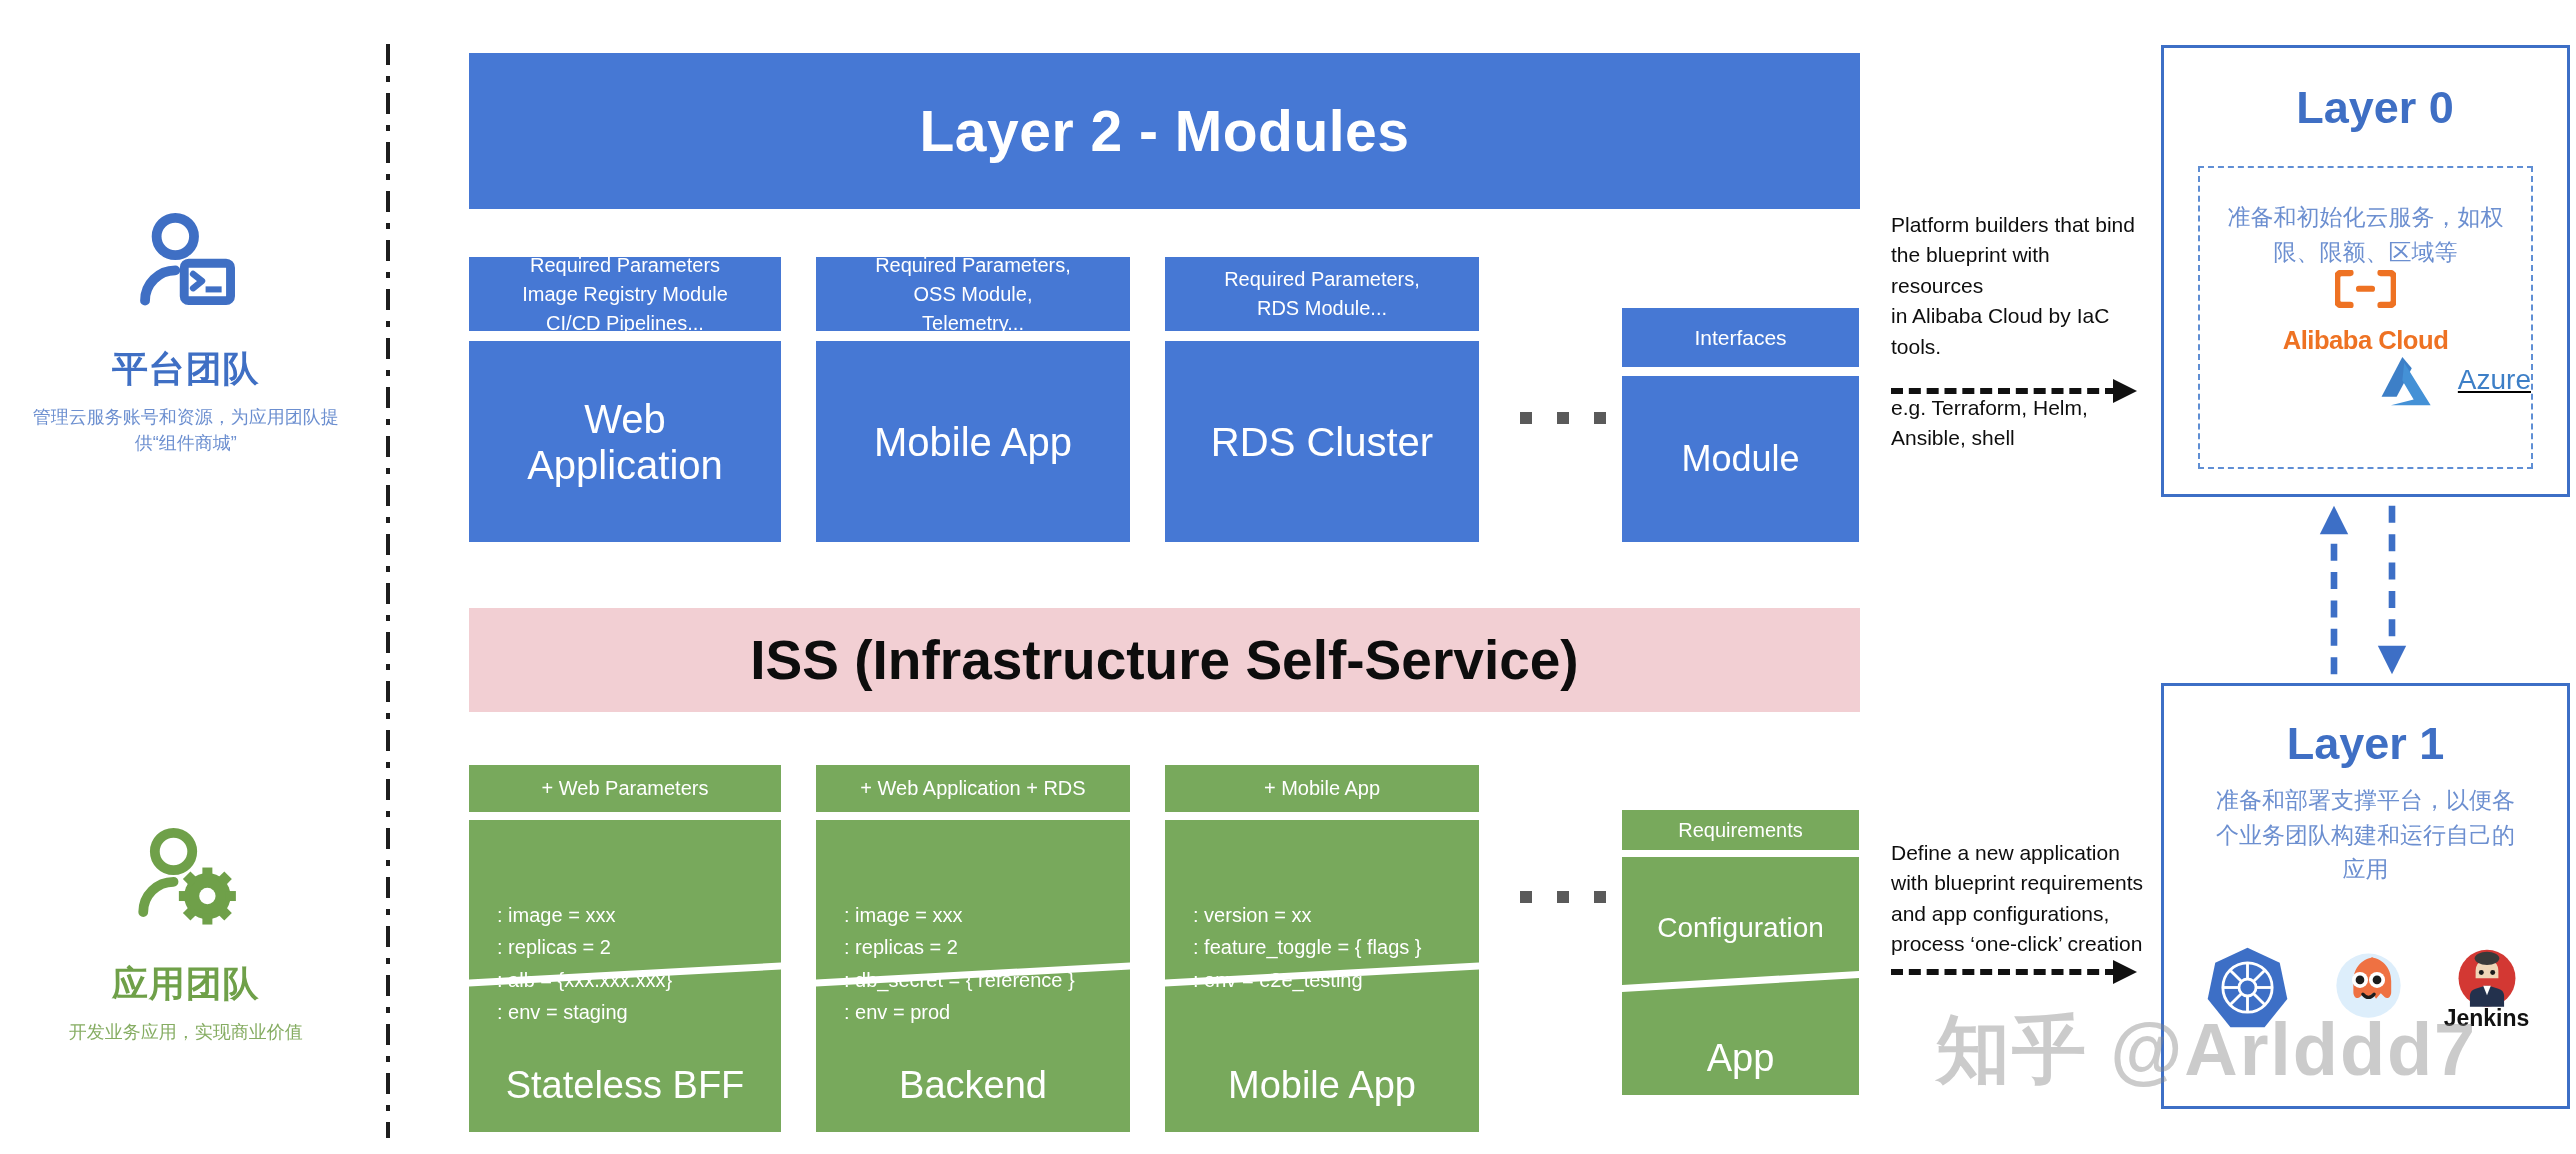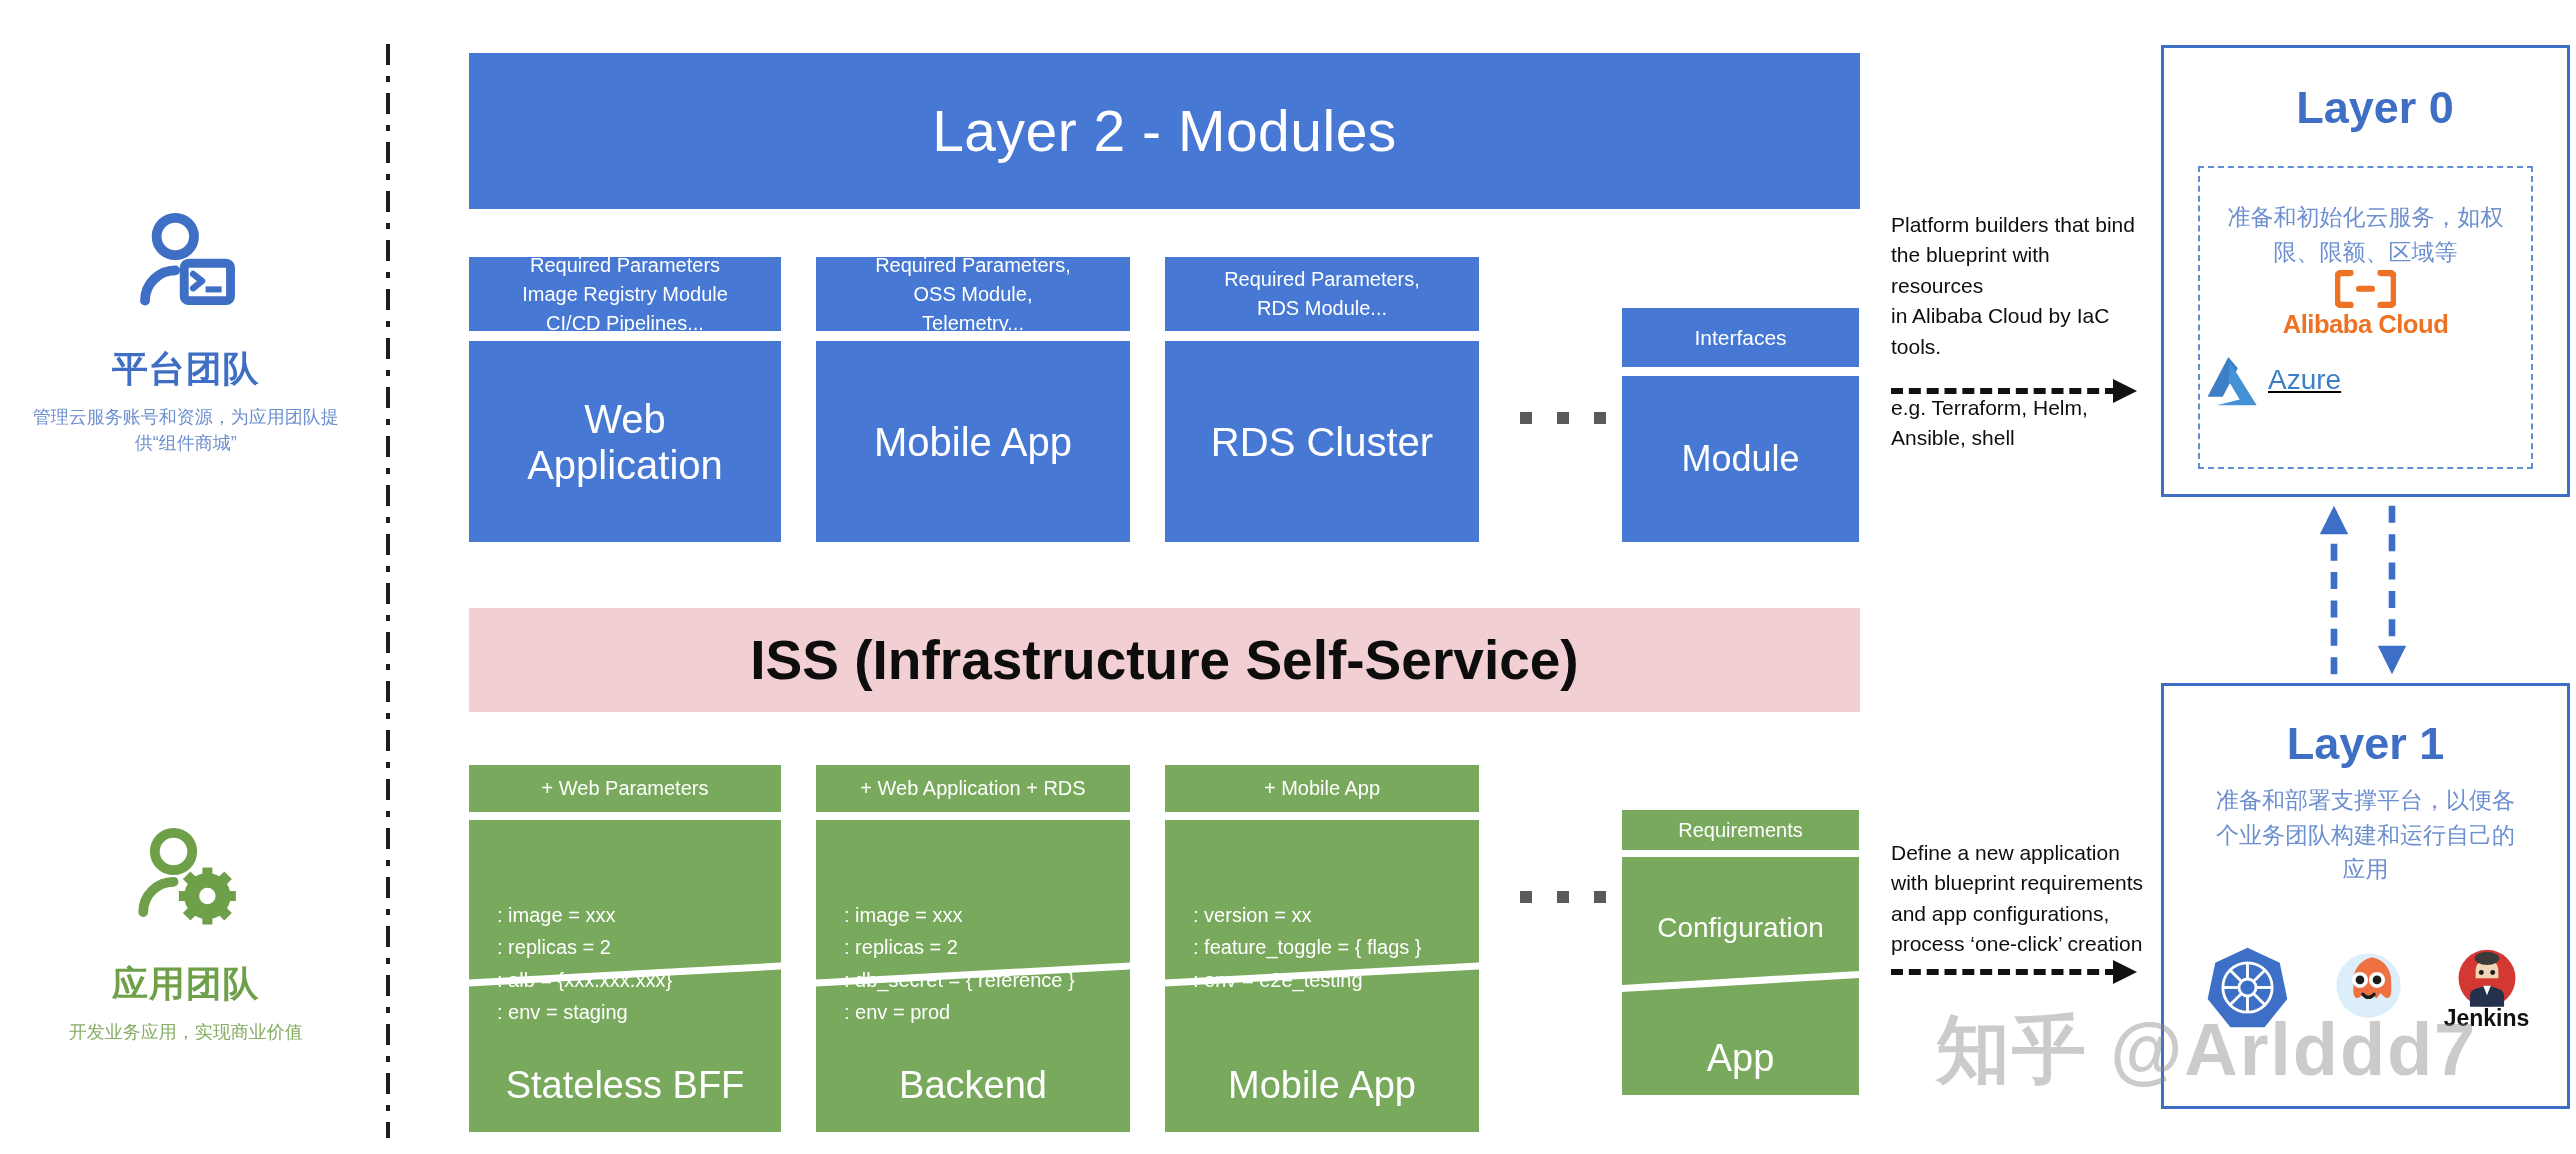--- a/index.html
+++ b/index.html
@@ -32,21 +32,21 @@
     background-image:linear-gradient(#1d1d1d 0px,#1d1d1d 21px,transparent 21px,transparent 32px,#1d1d1d 32px,#1d1d1d 38px,transparent 38px,transparent 49px);
     background-size:3.8px 49px;
     background-repeat:repeat-y;
   }
 
   
   .box{position:absolute;box-sizing:border-box;display:flex;align-items:center;justify-content:center;text-align:center;}
   .blue{background:#4678d4;color:#ffffff;}
   .green{background:#78a95c;color:#ffffff;}
 
-  .layer2-banner{font-size:57px;font-weight:400;letter-spacing:0.5px;}
+  .layer2-banner{font-size:57px;font-weight:700;letter-spacing:0.5px;}
   .mod-head{font-size:20px;line-height:1.45;padding:5.7px 9.5px;flex-direction:column;}
   .mod-body{font-size:40px;line-height:1.15;padding:5.7px;}
   .iface-head{font-size:21px;}
   .iface-body{font-size:36px;}
 
   .iss-banner{
     position:absolute;background:#f2cfd3;color:#0d0d0d;
     display:flex;align-items:center;justify-content:center;
     font-size:55px;font-weight:700;letter-spacing:0px;
   }
@@ -76,21 +76,21 @@
     border-top:12.3px solid transparent;
     border-bottom:12.3px solid transparent;
   }
 
   
   .layer-panel{position:absolute;box-sizing:border-box;border:3.8px solid #3d6fc6;background:#fff;}
   .layer-title{text-align:center;font-size:45px;font-weight:700;color:#3f6fc4;}
   .layer-sub{text-align:center;font-size:23px;line-height:1.5;color:#6c8fd0;}
   .inner-dashed{position:absolute;box-sizing:border-box;border:2.8px dashed #5f8ed4;}
 
-  .logo-wrap{position:absolute;display:flex;align-items:center;justify-content:flex-start;}
+  .logo-wrap{position:absolute;display:flex;align-items:center;justify-content:flex-end;gap:16px;}
   .alibaba-text{font-size:25.6px;font-weight:700;color:#ee7223;letter-spacing:-0.5px;margin-top:1.9px;}
   .azure-text{font-size:28px;color:#3d7fc7;letter-spacing:0px;margin-top:-5.7px;}
 
   .watermark{
     position:absolute;font-size:74px;font-weight:700;color:rgba(130,130,130,.42);
     white-space:nowrap;letter-spacing:1.9px;z-index:40;pointer-events:none;
   }
 
   .varrow{position:absolute;}
 </style>

